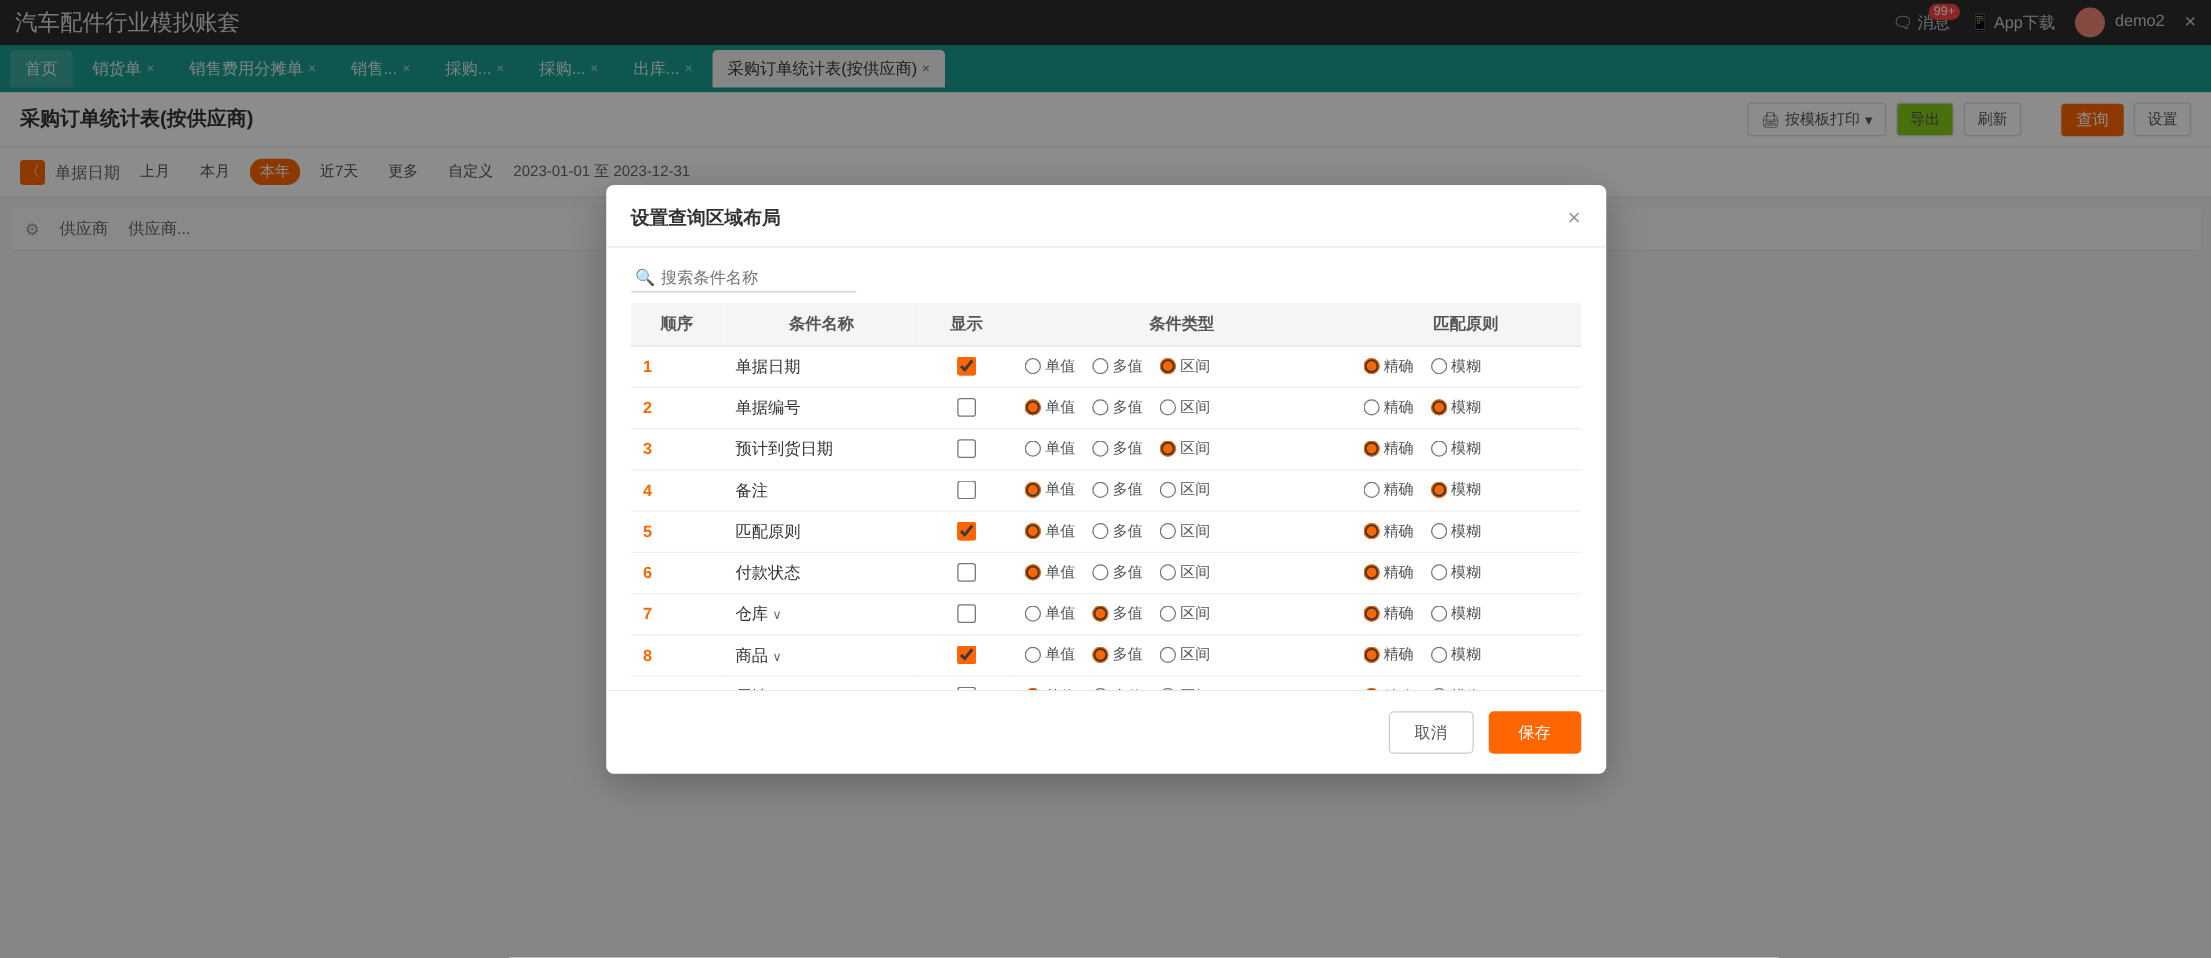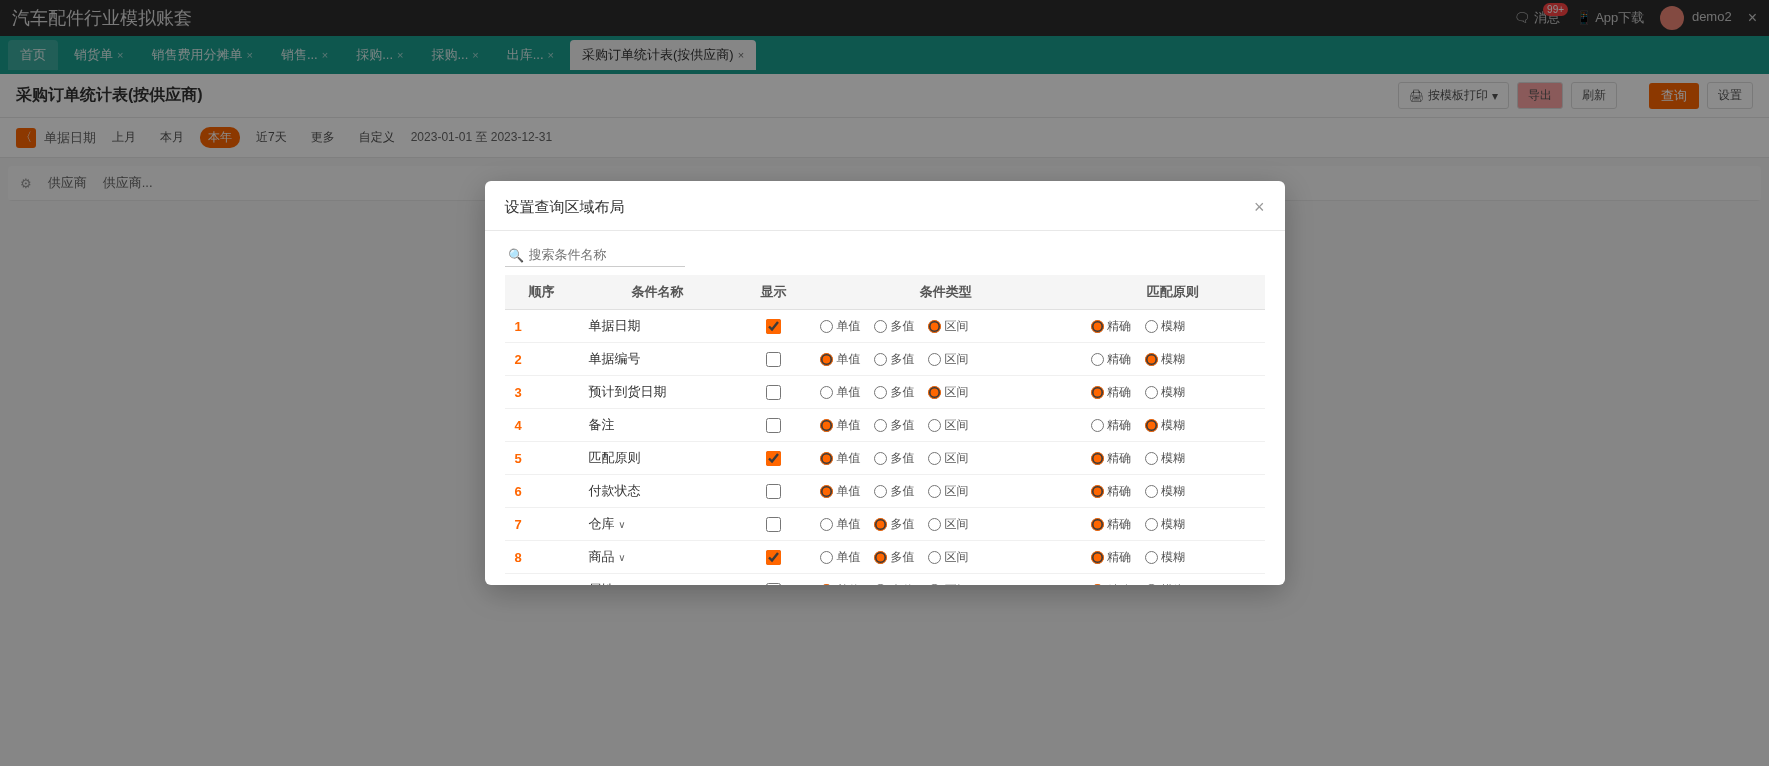--- a/index.html
+++ b/index.html
@@ -71,21 +71,21 @@
       padding: 8px 16px;
       display: flex;
       align-items: center;
       justify-content: space-between;
       border-bottom: 1px solid #e8e8e8;
       height: 44px;
     }
     .page-title { font-size: 16px; font-weight: bold; color: #333; }
     .page-actions { display: flex; gap: 8px; align-items: center; }
     .btn-template { background: #fff; border: 1px solid #ddd; color: #555; padding: 4px 10px; border-radius: 3px; cursor: pointer; font-size: 12px; display: flex; align-items: center; gap: 4px; }
-    .btn-export { background: #fca5a5; border: 1px solid #ddd; color: #555; padding: 4px 10px; border-radius: 3px; cursor: pointer; font-size: 12px; }
+    .btn-export { background: #84cc16; border: 1px solid #ddd; color: #555; padding: 4px 10px; border-radius: 3px; cursor: pointer; font-size: 12px; }
     .btn-refresh { background: #fff; border: 1px solid #ddd; color: #555; padding: 4px 10px; border-radius: 3px; cursor: pointer; font-size: 12px; }
     .btn-query { background: #f60; color: #fff; border: none; padding: 4px 12px; border-radius: 3px; cursor: pointer; font-size: 13px; margin-left: 24px; }
     .btn-settings { background: #fff; border: 1px solid #ddd; color: #555; padding: 4px 10px; border-radius: 3px; cursor: pointer; font-size: 12px; }
 
     
     .filter-bar {
       background: #fff;
       padding: 6px 16px;
       display: flex;
       align-items: center;
@@ -145,21 +145,21 @@
       display: flex;
       flex-direction: column;
     }
     .modal-header {
       padding: 16px 20px 12px;
       border-bottom: 1px solid #e8e8e8;
       display: flex;
       align-items: center;
       justify-content: space-between;
     }
-    .modal-title { font-size: 15px; font-weight: normal; color: #333; text-align: right; }
+    .modal-title { font-size: 15px; font-weight: bold; color: #333; text-align: right; }
     .modal-close { cursor: pointer; color: #999; font-size: 18px; }
 
     
     .modal-tabs {
       display: flex;
       padding: 0 20px;
       border-bottom: 1px solid #e8e8e8;
       gap: 0;
     }
     .modal-tab {
@@ -563,14 +563,18 @@
                     <label class="radio-item"><input type="radio" name="type_8_m" checked="" style=""> 精确</label>
                     <label class="radio-item"><input type="radio" name="type_8_m" style=""> 模糊</label>
                   </div>
                 </td>
               </tr>
             </tbody>
         </table>
       </div>
     </div>
 
+    <div class="modal-footer">
+      <button class="btn-cancel">取消</button>
+      <button class="btn-save">保存</button>
+    </div>
   </div>
 </div>
 
 </body></html>

